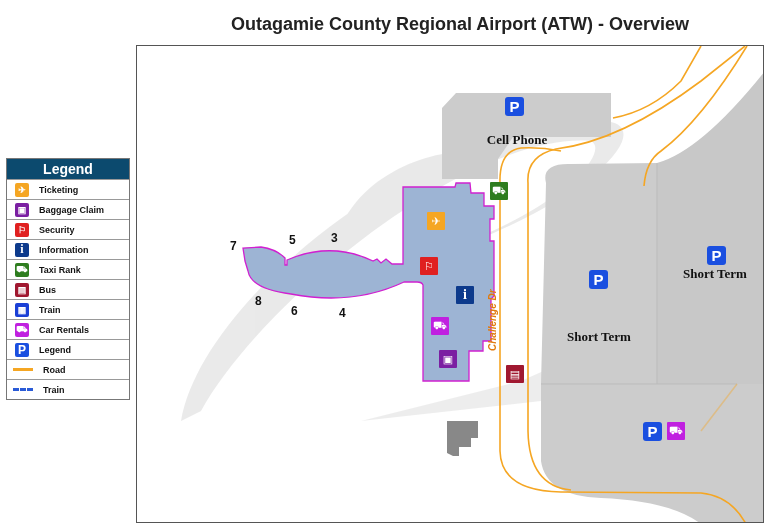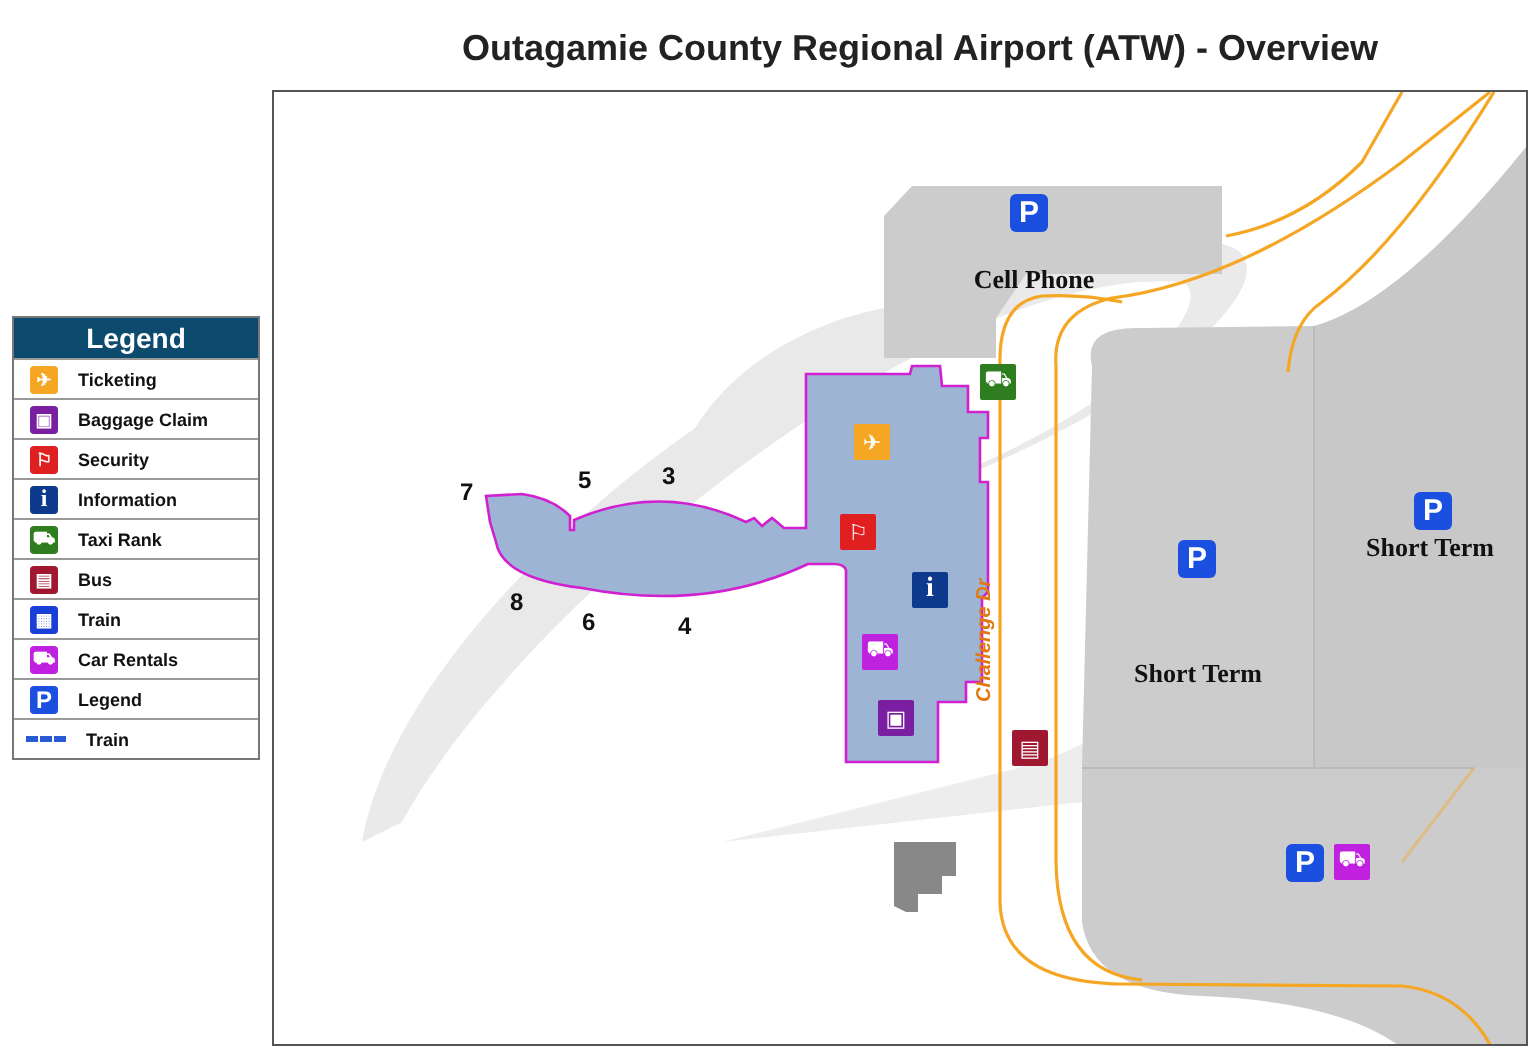--- a/index.html
+++ b/index.html
@@ -114,17 +114,23 @@
   <div class="legend-row">
     <span class="ic" style="background:#c020e0">⛟</span>
     <span>Car Rentals</span>
   </div>
   <div class="legend-row">
     <span class="ic" style="background:#1a4fe0;font-weight:bold;font-size:12px">P</span>
     <span>Legend</span>
   </div>
   <div class="legend-row">
     <span class="ic" style="background:none;width:20px;margin:0 10px 0 6px">
+        <span style="display:block;width:20px;height:3px;background:#f5a623"></span>
+      </span>
+    <span>Road</span>
+  </div>
+  <div class="legend-row">
+    <span class="ic" style="background:none;width:20px;margin:0 10px 0 6px">
         <span style="display:block;width:20px;height:0;border-top:3px dashed #2a5bd7"></span>
       </span>
     <span>Train</span>
   </div>
 </div>
 
 </body></html>

